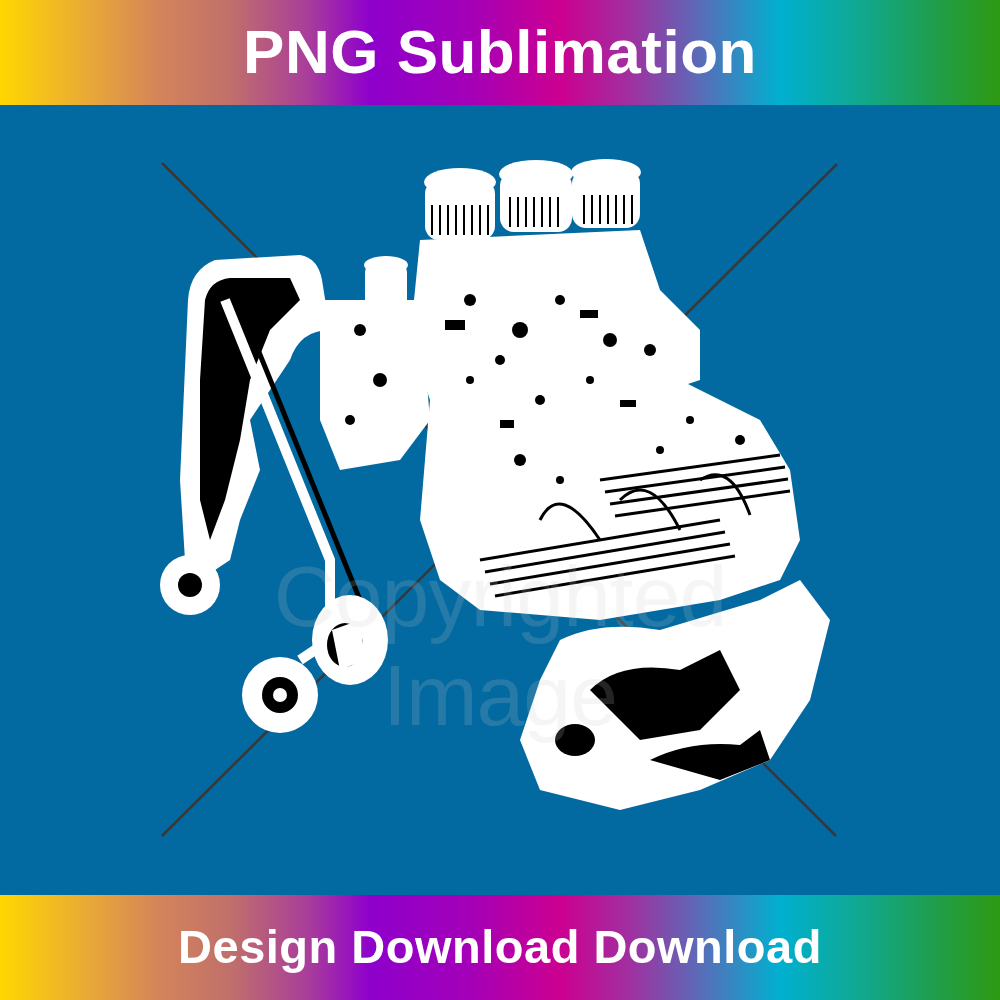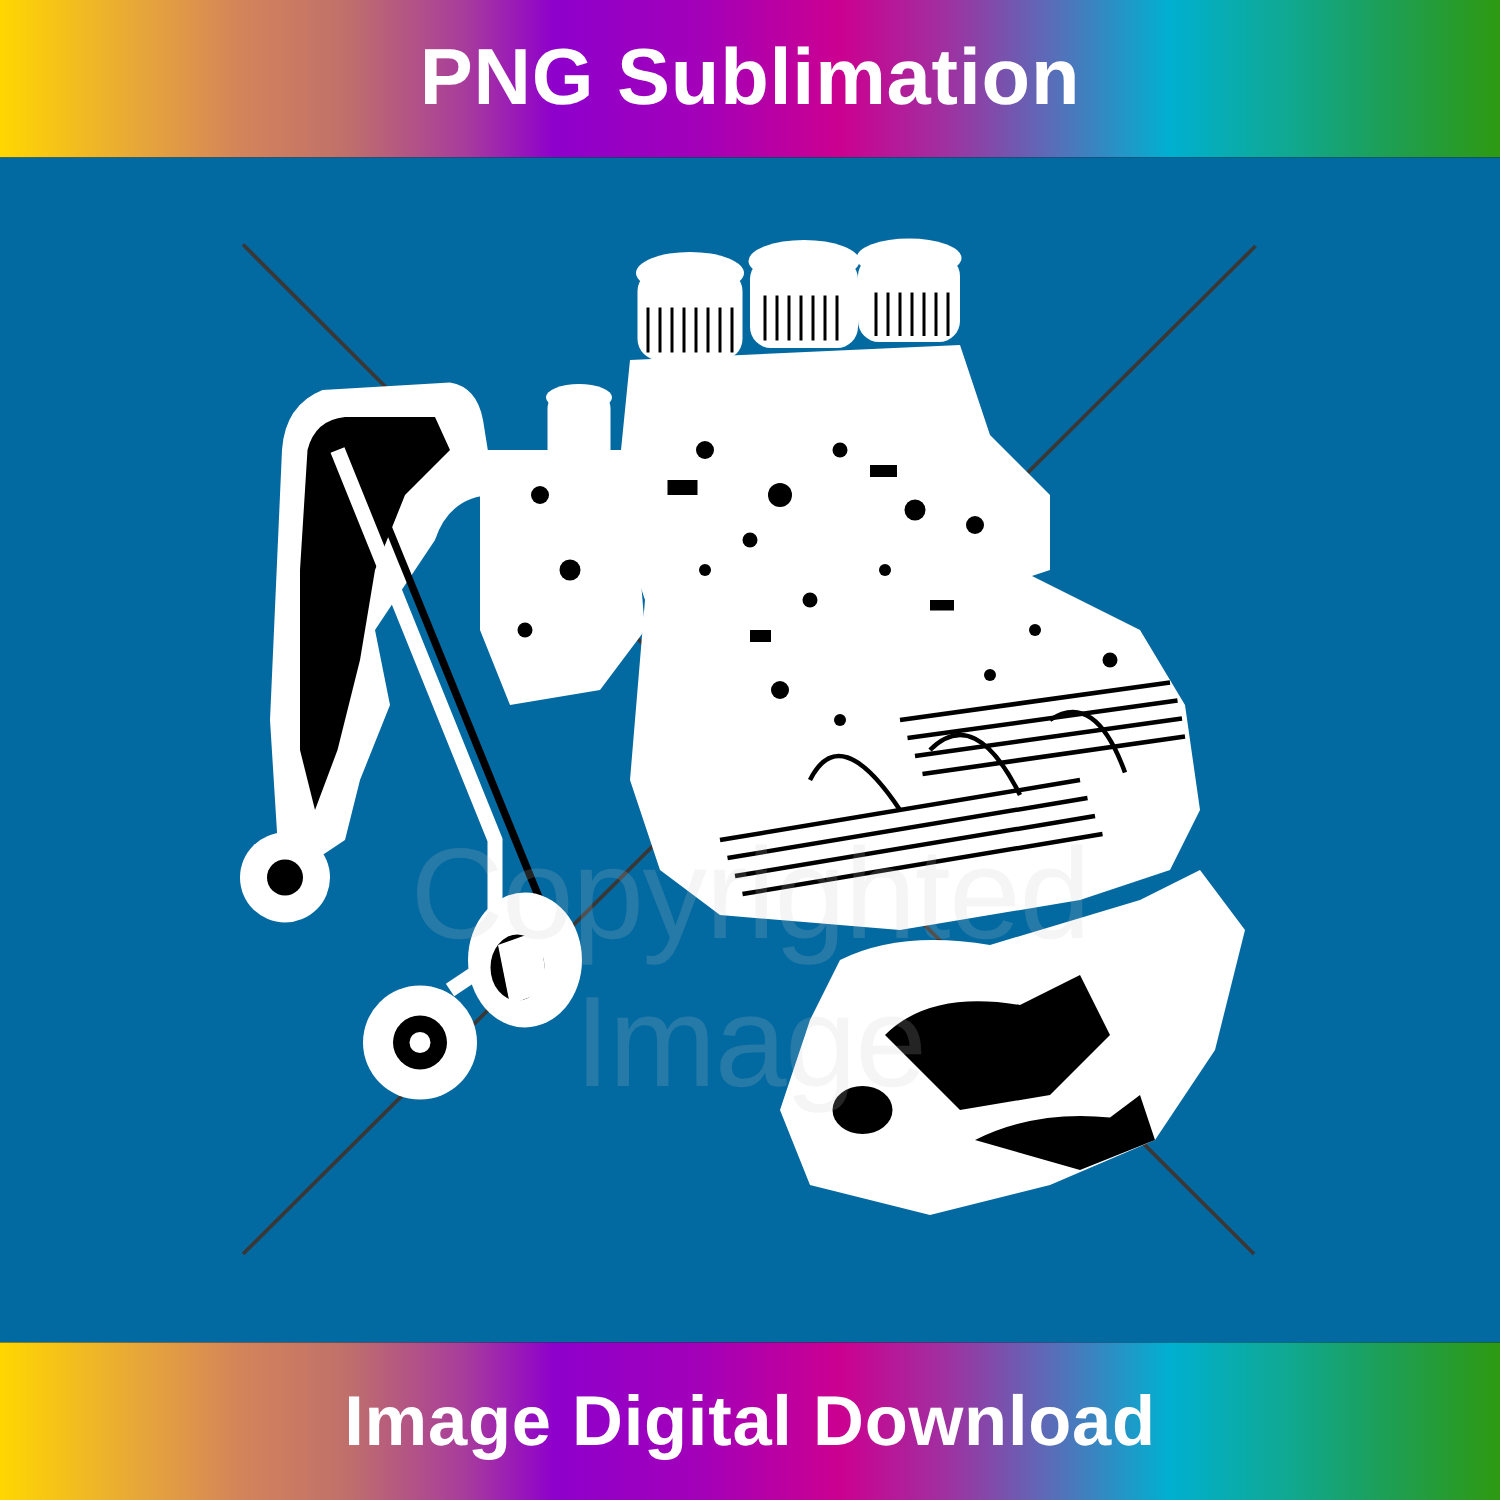--- a/index.html
+++ b/index.html
@@ -15,21 +15,21 @@
     background: linear-gradient(90deg,
       #FFD700 0%, #E8A838 9%, #D4845A 16%, #C0706A 23%, #A83C9C 31%,
       #8E00CC 37%, #A400B8 47%, #CC0090 56%, #A030A0 63%,
       #5A6CB8 70%, #00B0D0 78%, #10A890 86%, #1E9E50 93%, #2E9A12 100%);
     color: #fff;
     font-weight: bold;
     letter-spacing: 0.5px;
   }
   .banner-top { top: 0; height: 105px; }
   .banner-bottom { top: 895px; height: 105px; }
-  .banner-top .banner-text { font-size: 53px; margin-top: -2px; }
+  .banner-top .banner-text { font-size: 62px; margin-top: -2px; }
   .banner-bottom .banner-text { font-size: 47px; margin-top: -2px; }
 
   .art-area {
     position: absolute; left: 0; top: 105px; width: 1000px; height: 790px;
     background: #0369a1;
   }
   .art-svg { position: absolute; left: 0; top: 0; width: 1000px; height: 790px; }
   .watermark {
     position: absolute; left: 200px; top: 442px;
     width: 600px; text-align: center;
@@ -168,14 +168,14 @@
         <rect x="580" y="310" width="18" height="8"></rect>
       <rect x="500" y="420" width="14" height="8"></rect>
         <rect x="620" y="400" width="16" height="7"></rect>
     </g>
   </svg>
 
   <div class="watermark">Copyrighted Image</div>
 </div>
 
 <div class="banner banner-bottom">
-  <span class="banner-text">Image Digital Download</span>
+  <span class="banner-text">Design Download Download</span>
 </div>
 
 </body></html>

